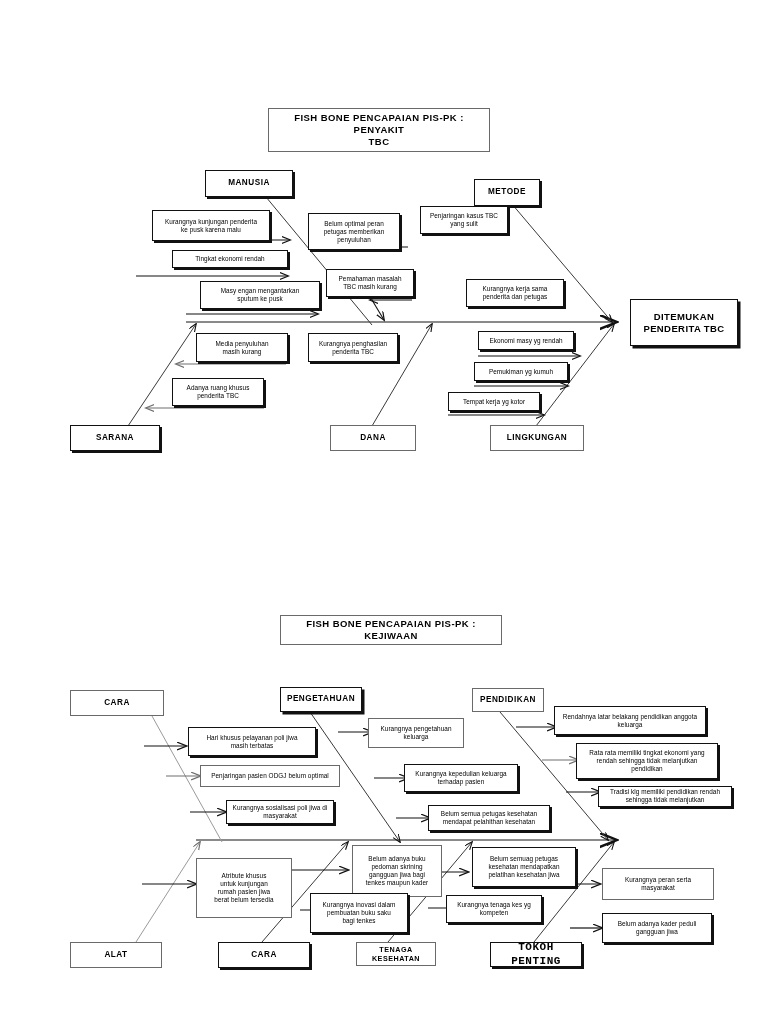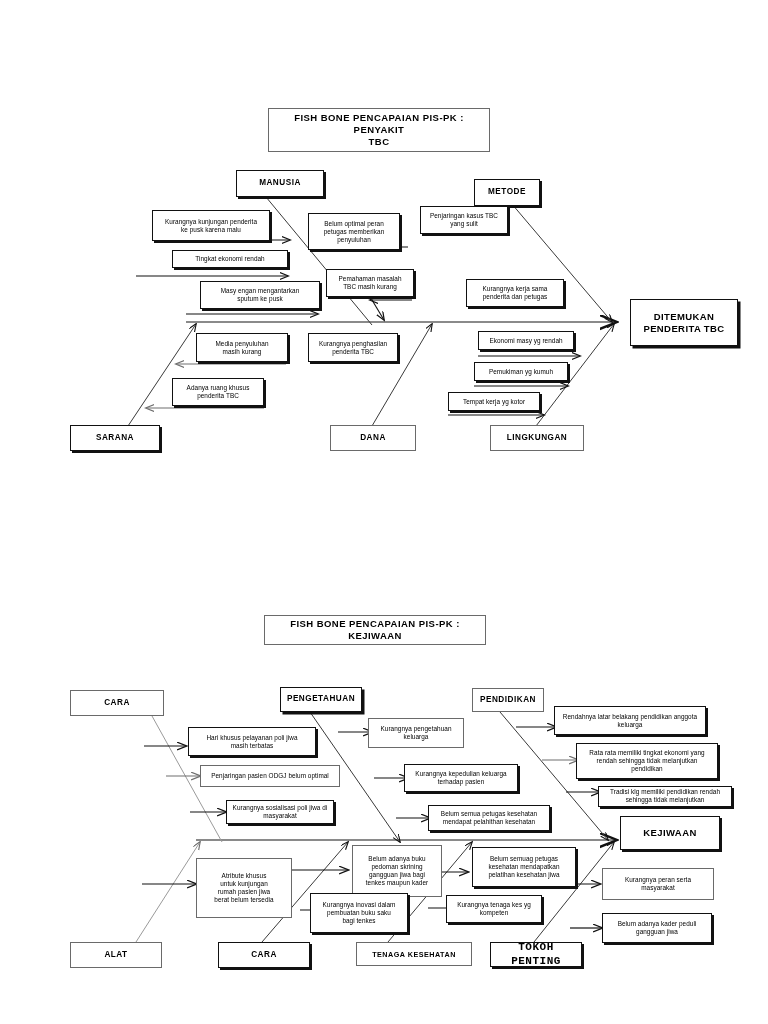--- a/index.html
+++ b/index.html
@@ -110,21 +110,21 @@
 
     <line x1="566" y1="884" x2="600" y2="884" stroke="#111" stroke-width="1.2" marker-end="url(#ah)"></line>
     <line x1="570" y1="928" x2="602" y2="928" stroke="#111" stroke-width="1.2" marker-end="url(#ah)"></line>
   </svg>
 
   <div class="bx thin title-box" style="left:268px;top:108px;width:222px;height:44px;flex-direction:column;">
     <span>FISH BONE PENCAPAIAN PIS-PK : PENYAKIT</span>
     <span>TBC</span>
   </div>
 
-  <div class="bx hv cat-box" style="left:236px;top:170px;width:88px;height:27px;">
+  <div class="bx hv cat-box" style="left:205px;top:170px;width:88px;height:27px;">
     <span>MANUSIA</span>
   </div>
   <div class="bx hv cat-box" style="left:474px;top:179px;width:66px;height:27px;">
     <span>METODE</span>
   </div>
   <div class="bx hv cat-box" style="left:70px;top:425px;width:90px;height:26px;">
     <span>SARANA</span>
   </div>
   <div class="bx thin cat-box" style="left:330px;top:425px;width:86px;height:26px;">
     <span>DANA</span>
@@ -185,49 +185,46 @@
   <div class="bx hv cause-box" style="left:478px;top:331px;width:96px;height:19px;">
     <span>Ekonomi masy yg rendah</span>
   </div>
   <div class="bx hv cause-box" style="left:474px;top:362px;width:94px;height:19px;">
     <span>Pemukiman yg kumuh</span>
   </div>
   <div class="bx hv cause-box" style="left:448px;top:392px;width:92px;height:19px;">
     <span>Tempat kerja yg kotor</span>
   </div>
 
-  <div class="bx thin title-box" style="left:264px;top:615px;width:222px;height:30px;">
+  <div class="bx thin title-box" style="left:280px;top:615px;width:222px;height:30px;">
     <span>FISH BONE PENCAPAIAN PIS-PK : KEJIWAAN</span>
   </div>
 
   <div class="bx thin cat-box" style="left:70px;top:690px;width:94px;height:26px;">
     <span>CARA</span>
   </div>
   <div class="bx hv2 cat-box" style="left:280px;top:687px;width:82px;height:25px;">
     <span>PENGETAHUAN</span>
   </div>
   <div class="bx thin cat-box" style="left:472px;top:688px;width:72px;height:24px;">
     <span>PENDIDIKAN</span>
   </div>
   <div class="bx thin cat-box" style="left:70px;top:942px;width:92px;height:26px;">
     <span>ALAT</span>
   </div>
   <div class="bx hv cat-box" style="left:218px;top:942px;width:92px;height:26px;">
     <span>CARA</span>
   </div>
-  <div class="bx thin cat-box" style="left:356px;top:942px;width:116px;height:24px;font-size:7.2px;align-items:center;">
+  <div class="bx thin cat-box" style="left:356px;top:942px;width:80px;height:24px;font-size:7.2px;align-items:center;">
     <span>TENAGA KESEHATAN</span>
   </div>
   <div class="bx hv cat-box" style="left:490px;top:942px;width:92px;height:25px;font-size:11px;font-family:Liberation Mono, monospace;">
     <span>TOKOH PENTING</span>
   </div>
 
-  <div class="bx hv head-box" style="left:620px;top:816px;width:100px;height:34px;">
-    <span>KEJIWAAN</span>
-  </div>
 
   <div class="bx hv cause-box" style="left:188px;top:727px;width:128px;height:29px;flex-direction:column;">
     <span>Hari khusus pelayanan poli jiwa</span>
     <span>masih terbatas</span>
   </div>
   <div class="bx thin cause-box" style="left:200px;top:765px;width:140px;height:22px;">
     <span>Penjaringan pasien ODGJ belum optimal</span>
   </div>
   <div class="bx hv cause-box" style="left:226px;top:800px;width:108px;height:24px;flex-direction:column;">
     <span>Kurangnya sosialisasi poli jiwa di</span>

